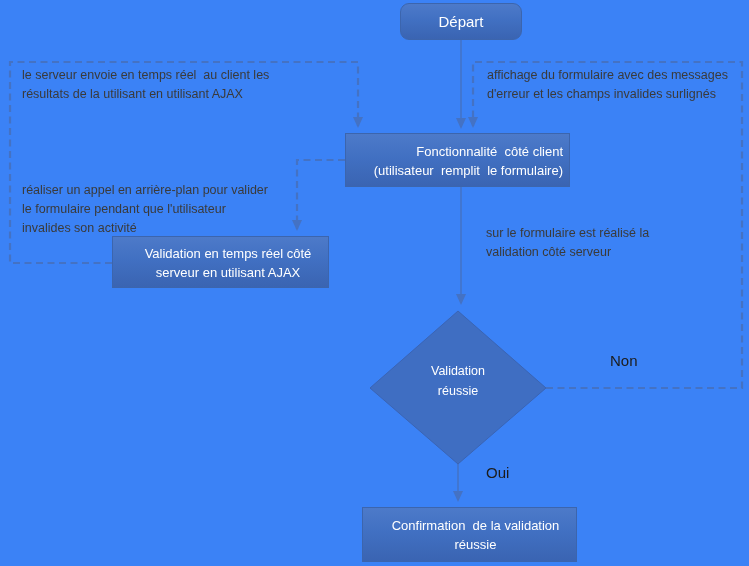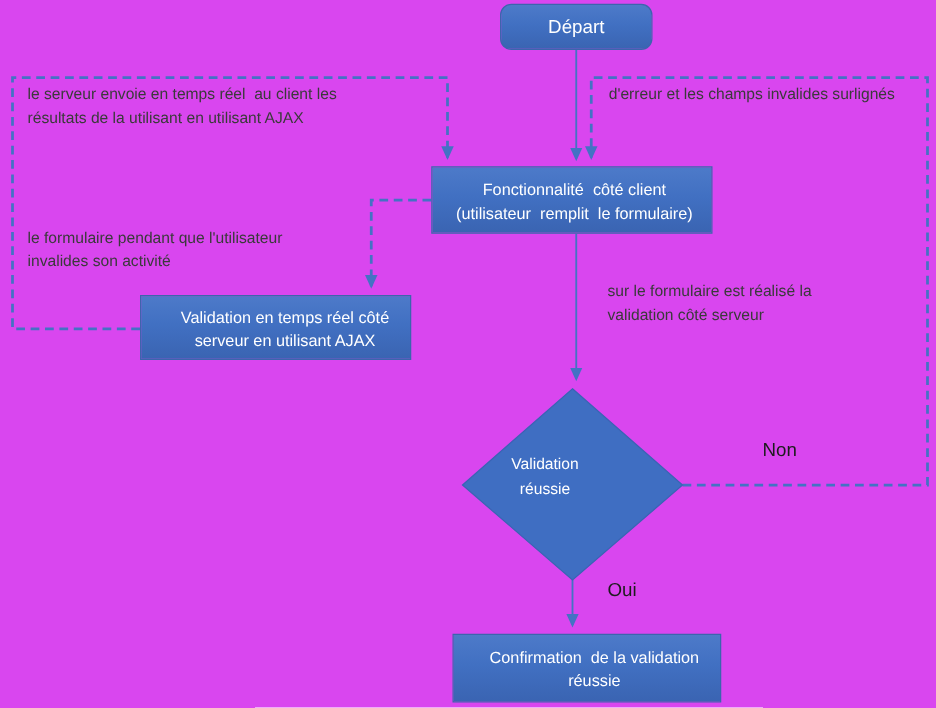--- a/index.html
+++ b/index.html
@@ -1,37 +1,37 @@
 <!DOCTYPE html>
 <html><head>
 <meta charset="utf-8">
 <style>
   html,body{margin:0;padding:0;background:#ffffff;}
   #canvas{
-    position:relative;width:749px;height:566px;background:#d946ef;
+    position:relative;width:749px;height:566px;background:#3b82f6;
     font-family:"Liberation Sans", sans-serif;overflow:hidden;
   }
   svg.wires{position:absolute;left:0;top:0;width:749px;height:566px;}
   .node{
     position:absolute;color:#ffffff;
     background:linear-gradient(180deg,#4d7ac9 0%,#4170c2 45%,#3a64b2 100%);
     border:1px solid #3c65ad;box-sizing:border-box;
     font-size:13px;line-height:19px;
   }
   .node .ln{white-space:pre;}
   .start{
     left:400px;top:3px;width:122px;height:37px;border-radius:9px;
     display:flex;align-items:center;justify-content:center;
     font-size:15px;
   }
-  .client{left:345px;top:133px;width:225px;height:54px;padding:8px 6px 12px 10px;text-align:center;}
+  .client{left:345px;top:133px;width:225px;height:54px;padding:8px 6px 12px 10px;text-align:right;}
   .ajax{left:112px;top:236px;width:217px;height:52px;padding:7px 0 0 15px;text-align:center;}
   .confirm{left:362px;top:507px;width:215px;height:55px;padding:8px 0 0 12px;text-align:center;}
   .diamond-label{
-    position:absolute;left:376px;top:361px;width:120px;height:54px;
+    position:absolute;left:398px;top:361px;width:120px;height:54px;
     color:#ffffff;font-size:12.5px;line-height:20px;text-align:center;
   }
   .ann{
     position:absolute;color:#3a3a3a;font-size:12.5px;line-height:19px;
   }
   .ann .ln{white-space:pre;}
   .ann1{left:22px;top:66px;}
   .ann2{left:22px;top:181px;}
   .ann3{left:487px;top:66px;}
   .ann4{left:486px;top:224px;}
@@ -89,25 +89,27 @@
     <div class="ln">Confirmation  de la validation</div>
     <div class="ln">réussie</div>
   </div>
 
   <div class="ann ann1">
     <div class="ln">le serveur envoie en temps réel  au client les</div>
     <div class="ln">résultats de la utilisant en utilisant AJAX</div>
   </div>
 
   <div class="ann ann2">
+    <div class="ln">réaliser un appel en arrière-plan pour valider</div>
     <div class="ln">le formulaire pendant que l'utilisateur</div>
     <div class="ln">invalides son activité</div>
   </div>
 
   <div class="ann ann3">
+    <div class="ln">affichage du formulaire avec des messages</div>
     <div class="ln">d'erreur et les champs invalides surlignés</div>
   </div>
 
   <div class="ann ann4">
     <div class="ln">sur le formulaire est réalisé la</div>
     <div class="ln">validation côté serveur</div>
   </div>
 
   <div class="branch no-label">Non</div>
   <div class="branch yes-label">Oui</div>

